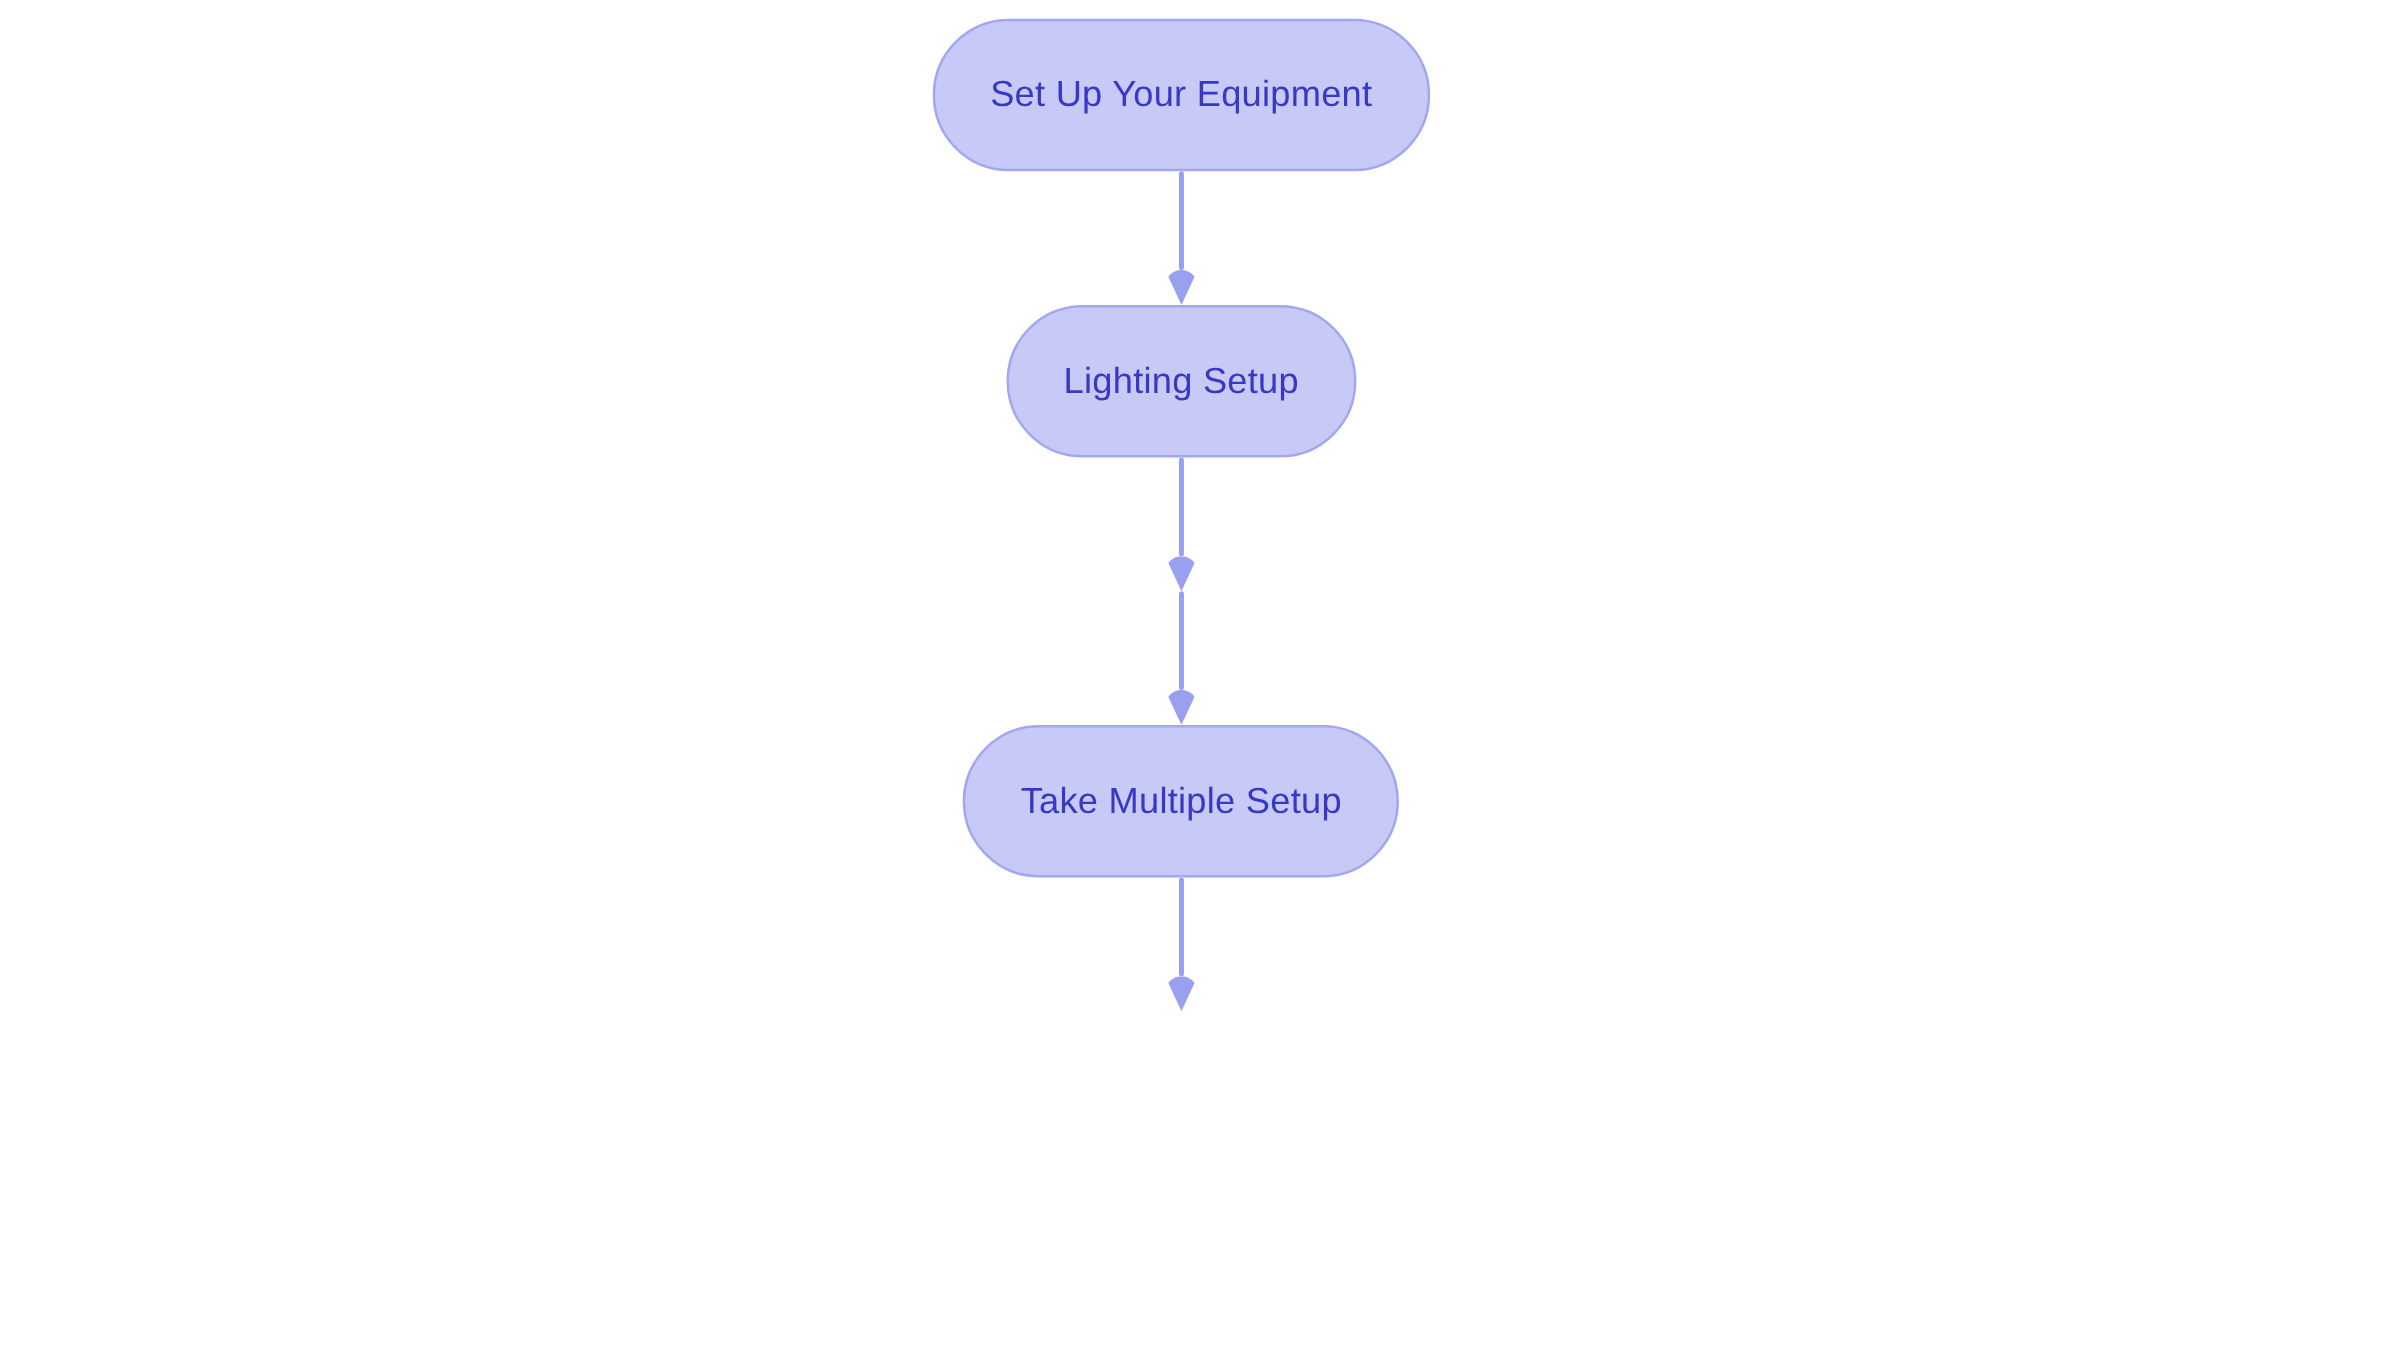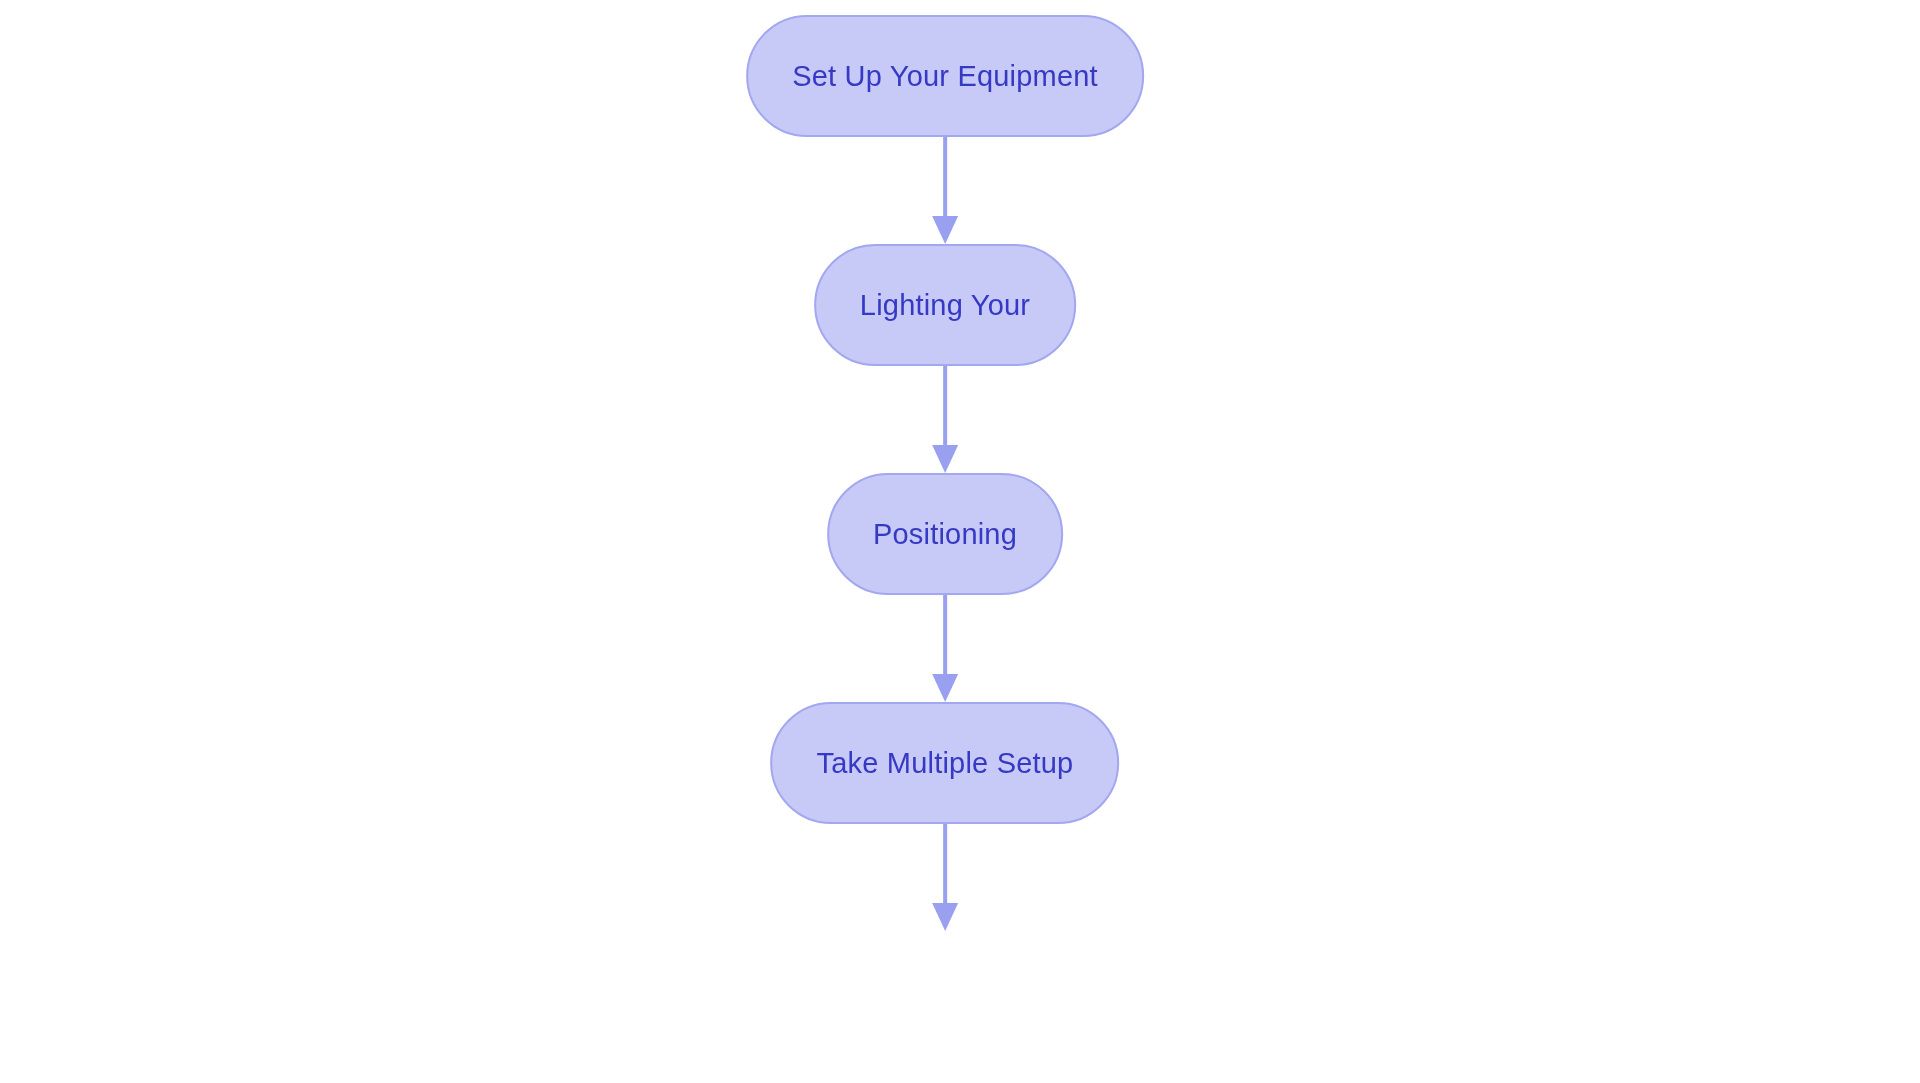--- a/index.html
+++ b/index.html
@@ -2,21 +2,21 @@
 <html style="--bg: #ffffff; --node-fill: #c7c9f7; --node-border: #a2a7ef; --node-text: #3539c4; --arrow: #99a0f0;"><head>
 <meta charset="utf-8">
 <style>
   :root {
     --bg: #ffffff;
     --node-fill: #c7c9f7;
     --node-border: #a2a7ef;
     --node-text: #3539c4;
     --arrow: #99a0f0;
   }
-  * { margin: 0; padding: 0; box-sizing: border-box; }
+  * { margin: 0; padding: 0; box-sizing: border-box; border-radius: 22px; }
   html, body {
     width: 1920px;
     height: 1083px;
     background: var(--bg);
     font-family: "Liberation Sans", sans-serif;
     overflow: hidden;
   }
   .canvas {
     position: relative;
     width: 1920px;
@@ -82,31 +82,28 @@
     <div class="node">
       <span class="node-label">Set Up Your Equipment</span>
     </div>
 
     <div class="connector">
       <div class="line"></div>
       <div class="arrowhead"></div>
     </div>
 
     <div class="node">
-      <span class="node-label">Lighting Your</span>
+      <span class="node-label">Lighting Setup</span>
     </div>
 
     <div class="connector">
       <div class="line"></div>
       <div class="arrowhead"></div>
     </div>
 
-    <div class="node">
-      <span class="node-label">Positioning</span>
-    </div>
 
     <div class="connector">
       <div class="line"></div>
       <div class="arrowhead"></div>
     </div>
 
     <div class="node">
       <span class="node-label">Take Multiple Setup</span>
     </div>
 

